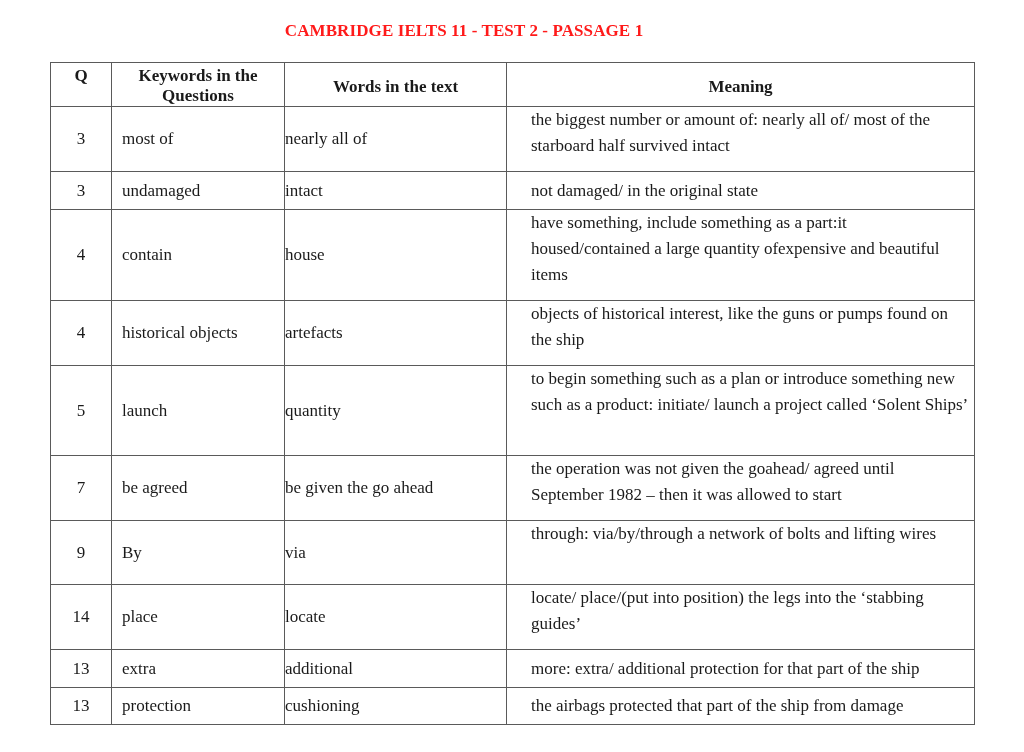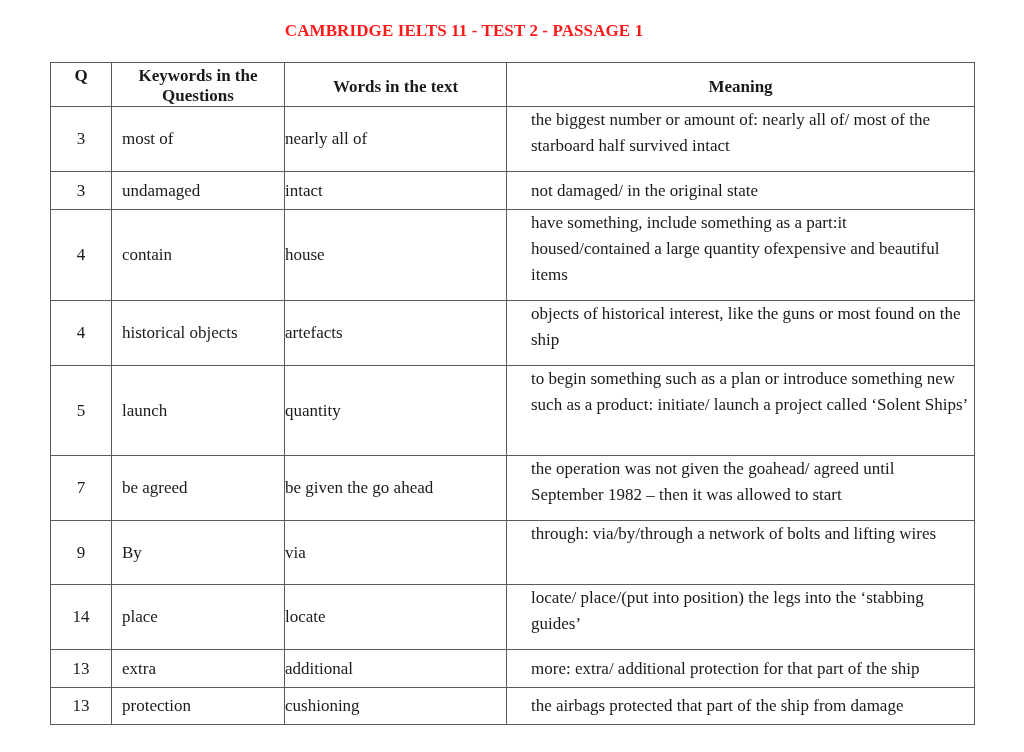--- a/index.html
+++ b/index.html
@@ -121,21 +121,21 @@
     <tr class="r-h90">
       <td class="q">4</td>
       <td class="kw">contain</td>
       <td class="wt">house</td>
       <td class="mn">have something, include something as a part:it housed/contained a large quantity ofexpensive and beautiful items</td>
     </tr>
     <tr class="r-h64">
       <td class="q">4</td>
       <td class="kw">historical objects</td>
       <td class="wt">artefacts</td>
-      <td class="mn">objects of historical interest, like the guns or most found on the ship</td>
+      <td class="mn">objects of historical interest, like the guns or pumps found on the ship</td>
     </tr>
     <tr class="r-h90">
       <td class="q">5</td>
       <td class="kw">launch</td>
       <td class="wt">quantity</td>
       <td class="mn">to begin something such as a plan or introduce something new such as a product: initiate/ launch a project called ‘Solent Ships’</td>
     </tr>
     <tr class="r-h64">
       <td class="q">7</td>
       <td class="kw">be agreed</td>

